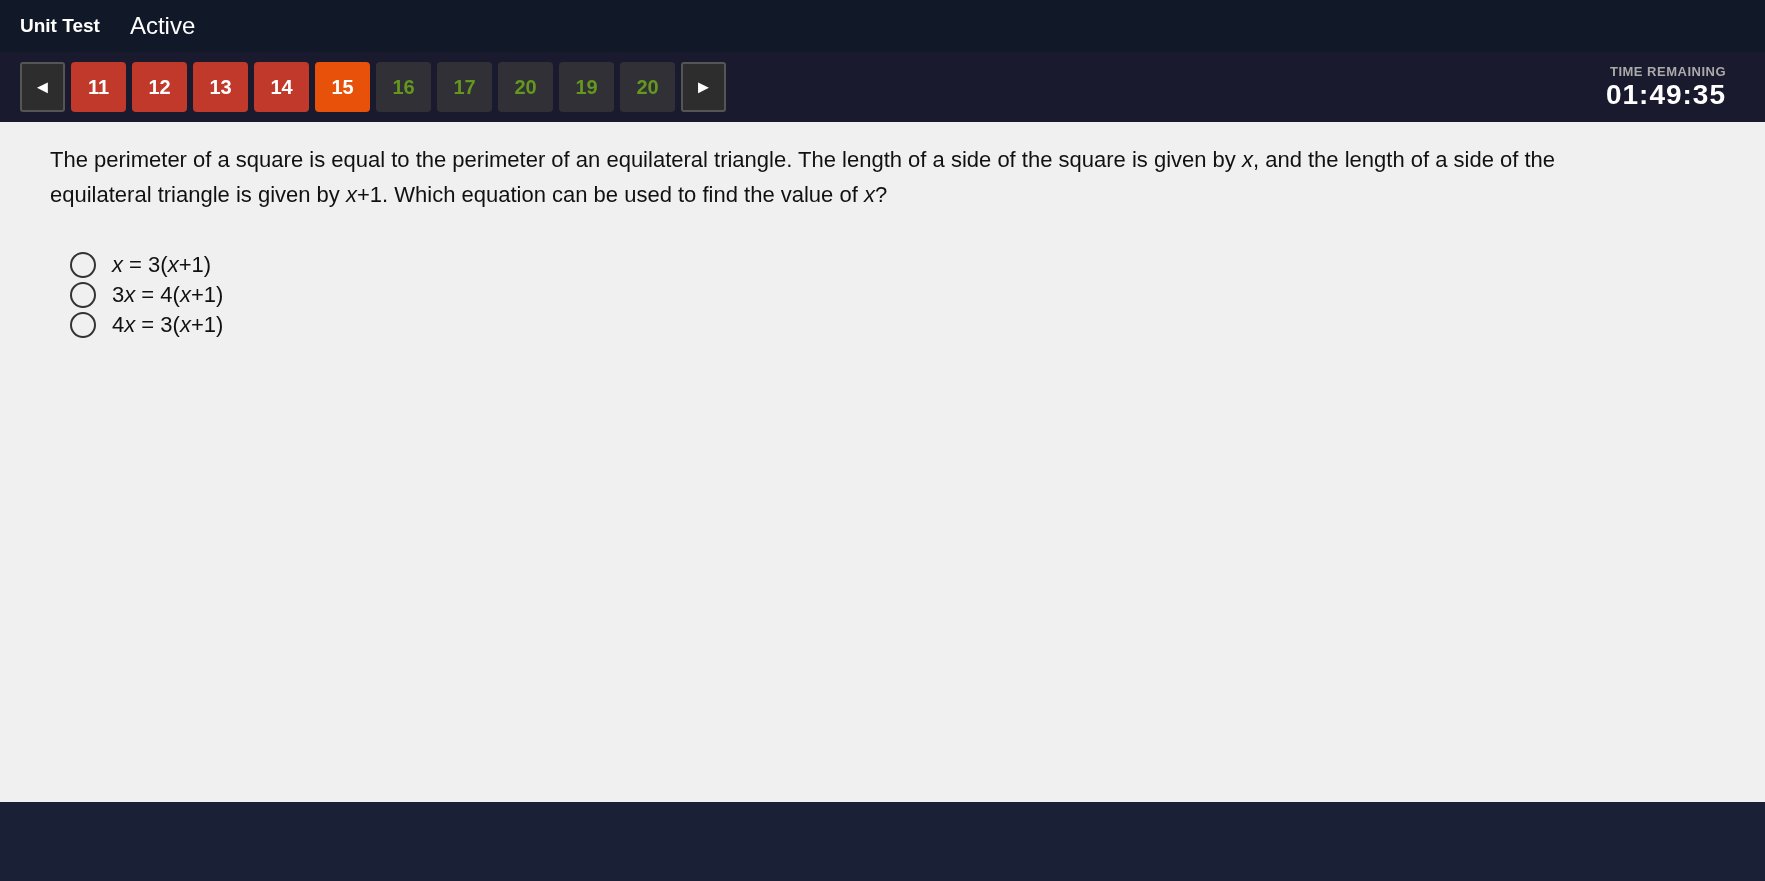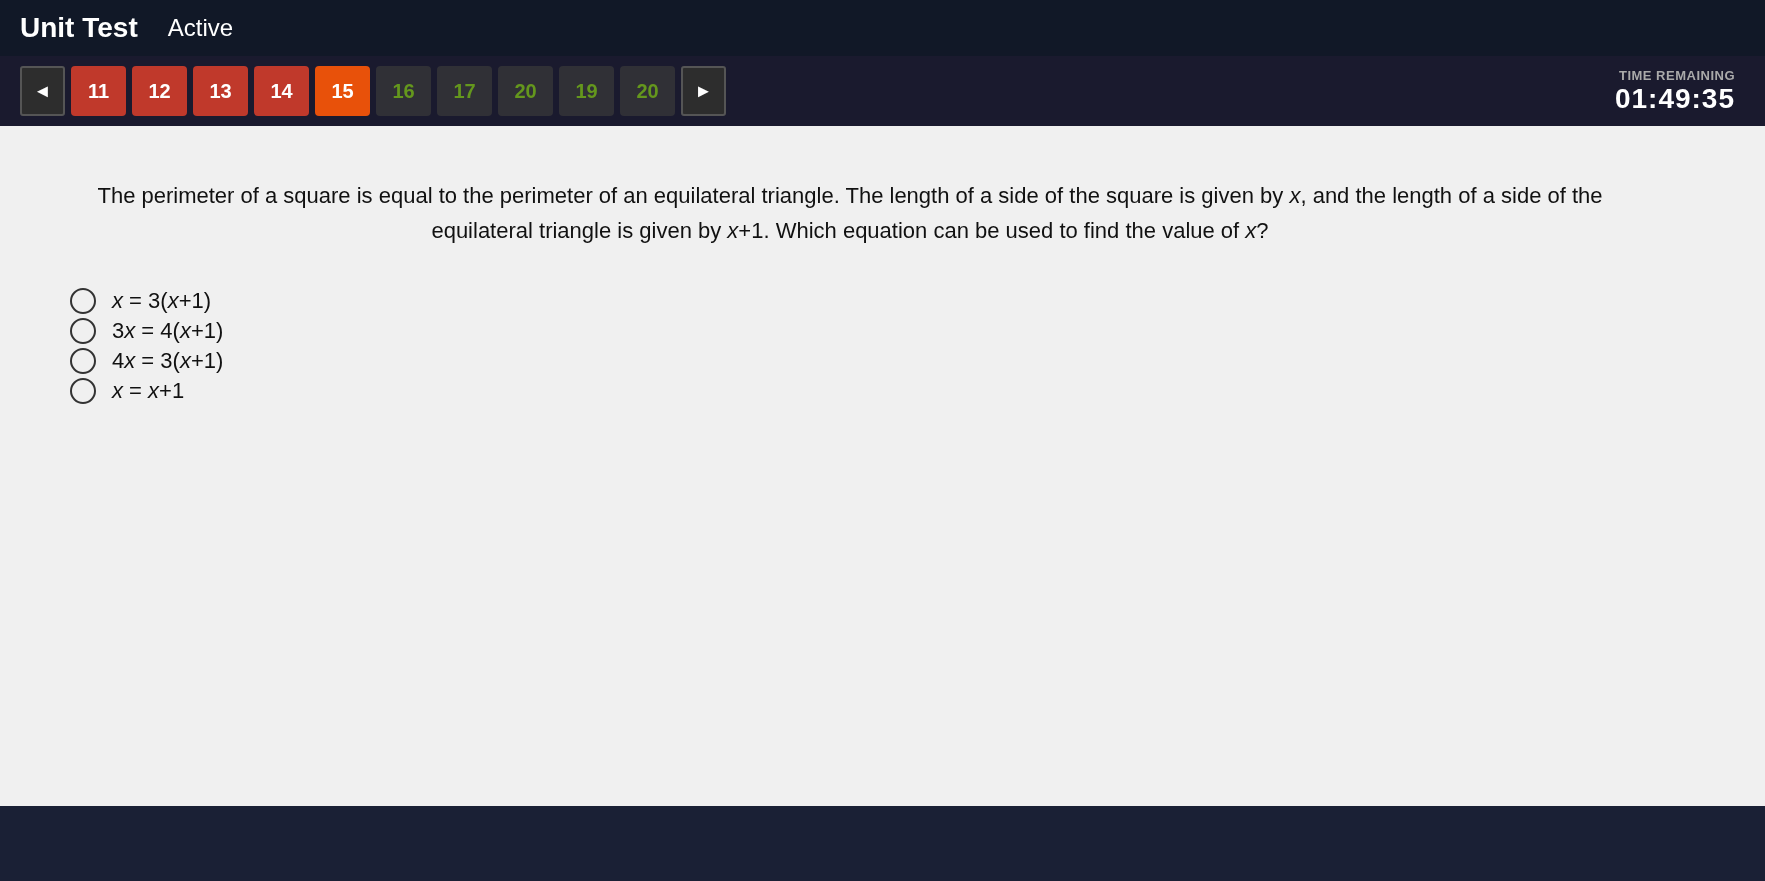--- a/index.html
+++ b/index.html
@@ -15,21 +15,21 @@
       background-color: #111827;
       padding: 12px 20px;
       display: flex;
       align-items: center;
       gap: 30px;
       min-height: 50px;
     }
 
     .header-title {
       color: #ffffff;
-      font-size: 28px;
+      font-size: 19px;
       font-weight: bold;
     }
 
     .header-status {
       color: #ffffff;
       font-size: 24px;
       font-weight: normal;
     }
 
     .nav-bar {
@@ -76,21 +76,21 @@
     }
 
     .nav-btn.dimmed {
       background-color: #3a3a3a;
       color: #84cc16;
       opacity: 0.7;
     }
 
     .time-remaining {
       position: absolute;
-      right: 30px;
+      right: 39px;
       top: 50%;
       transform: translateY(-50%);
       text-align: right;
     }
 
     .time-label {
       color: #aaaaaa;
       font-size: 13px;
       font-weight: bold;
       letter-spacing: 0.5px;
@@ -99,23 +99,22 @@
     .time-value {
       color: #ffffff;
       font-size: 28px;
       font-weight: bold;
       letter-spacing: 1px;
     }
 
     .question-area {
       background-color: #f0f0f0;
       margin: 0;
-      padding: 52px 50px;
+      padding: 20px 50px;
       min-height: 680px;
-      text-align: center;
     }
 
     .question-text {
       font-size: 22px;
       color: #111111;
       line-height: 1.6;
       margin-bottom: 40px;
       max-width: 1600px;
     }
 
@@ -200,18 +199,14 @@
       <span class="option-text"><span class="italic">x</span> = 3(<span class="italic">x</span>+1)</span>
     </div>
     <div class="answer-option">
       <div class="radio-circle"></div>
       <span class="option-text">3<span class="italic">x</span> = 4(<span class="italic">x</span>+1)</span>
     </div>
     <div class="answer-option">
       <div class="radio-circle"></div>
       <span class="option-text">4<span class="italic">x</span> = 3(<span class="italic">x</span>+1)</span>
     </div>
-    <div class="answer-option">
-      <div class="radio-circle"></div>
-      <span class="option-text"><span class="italic">x</span> = <span class="italic">x</span>+1</span>
-    </div>
   </div>
 </div>
 
 </body></html>

